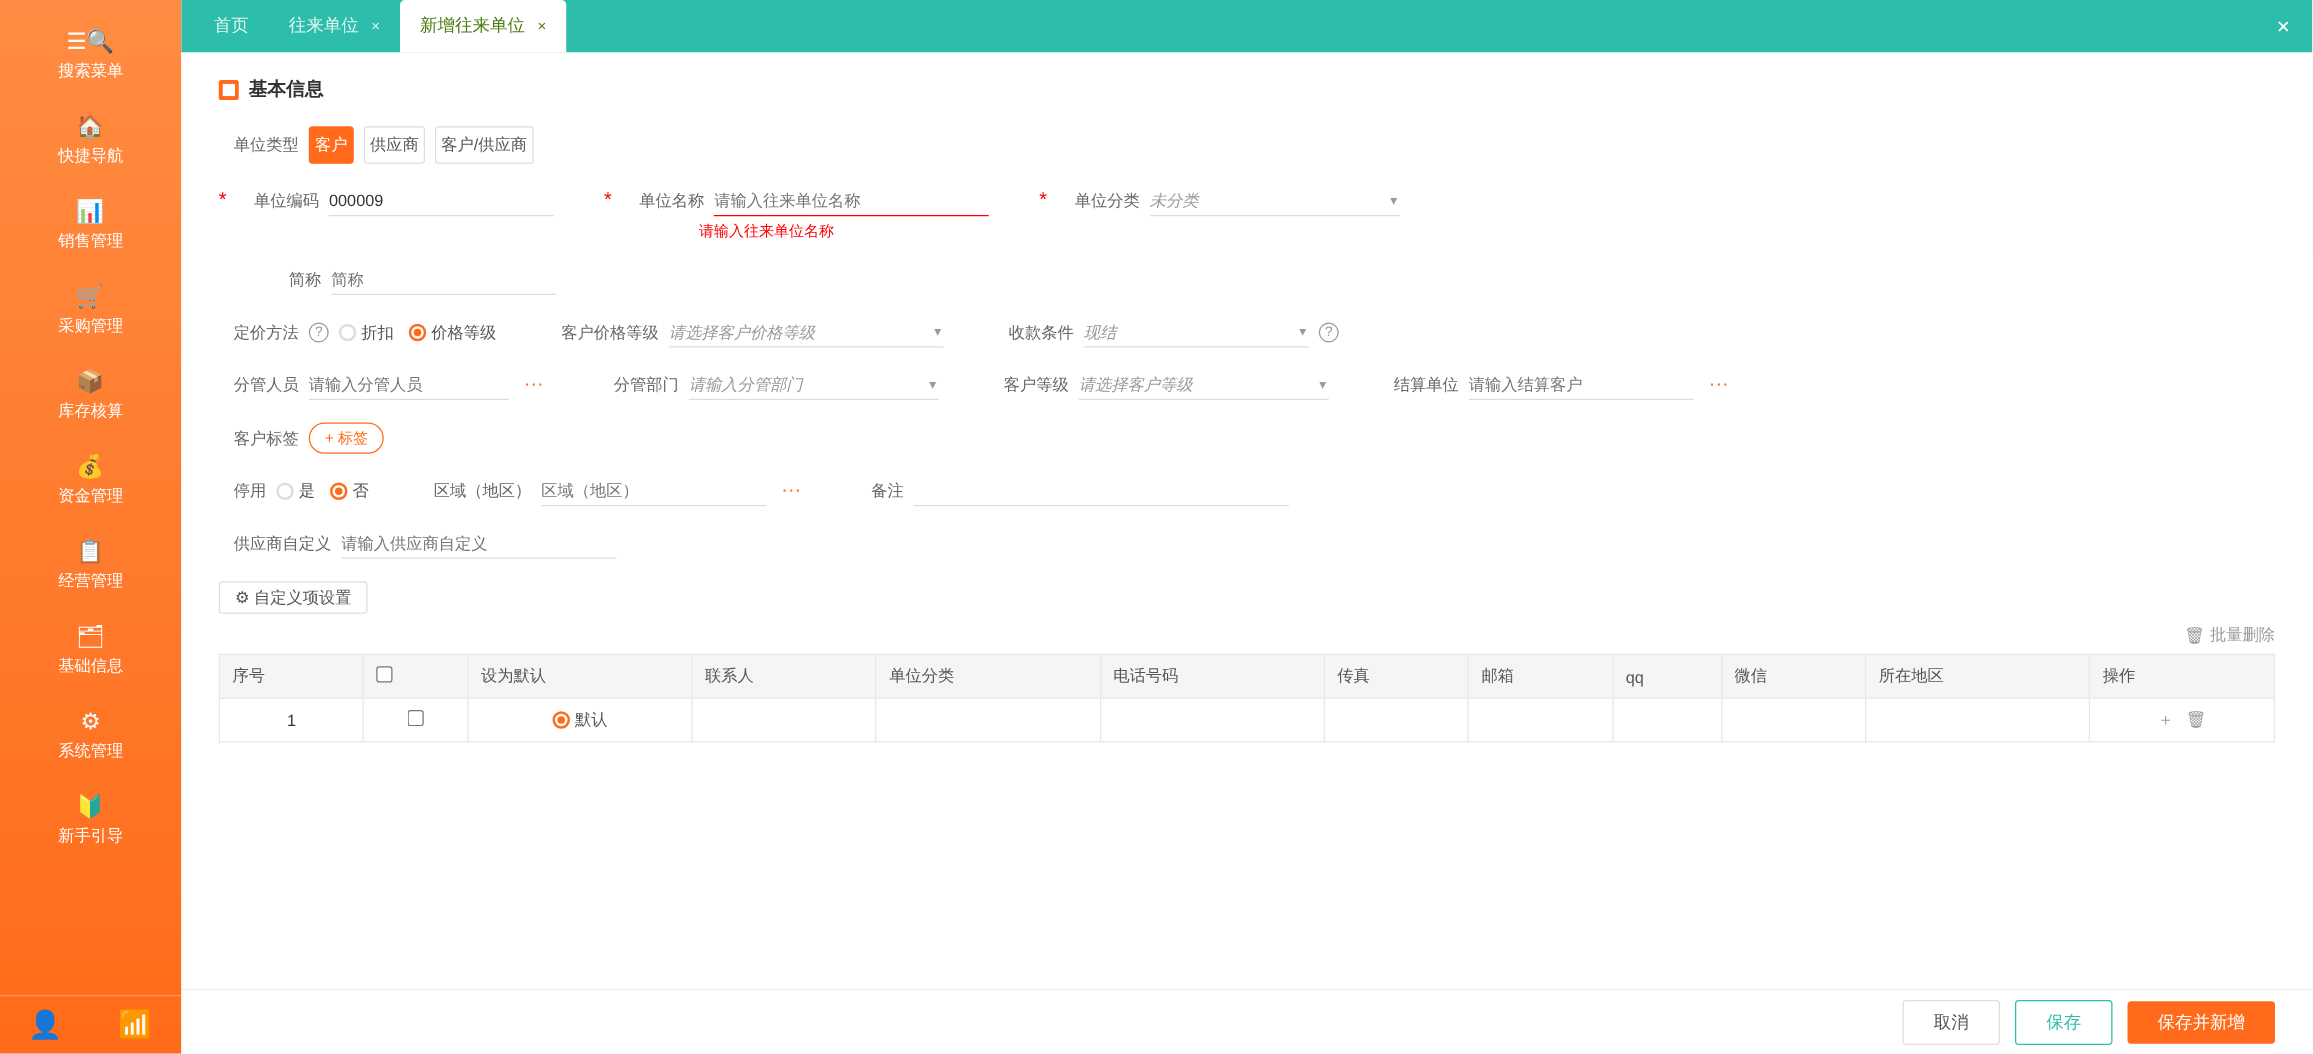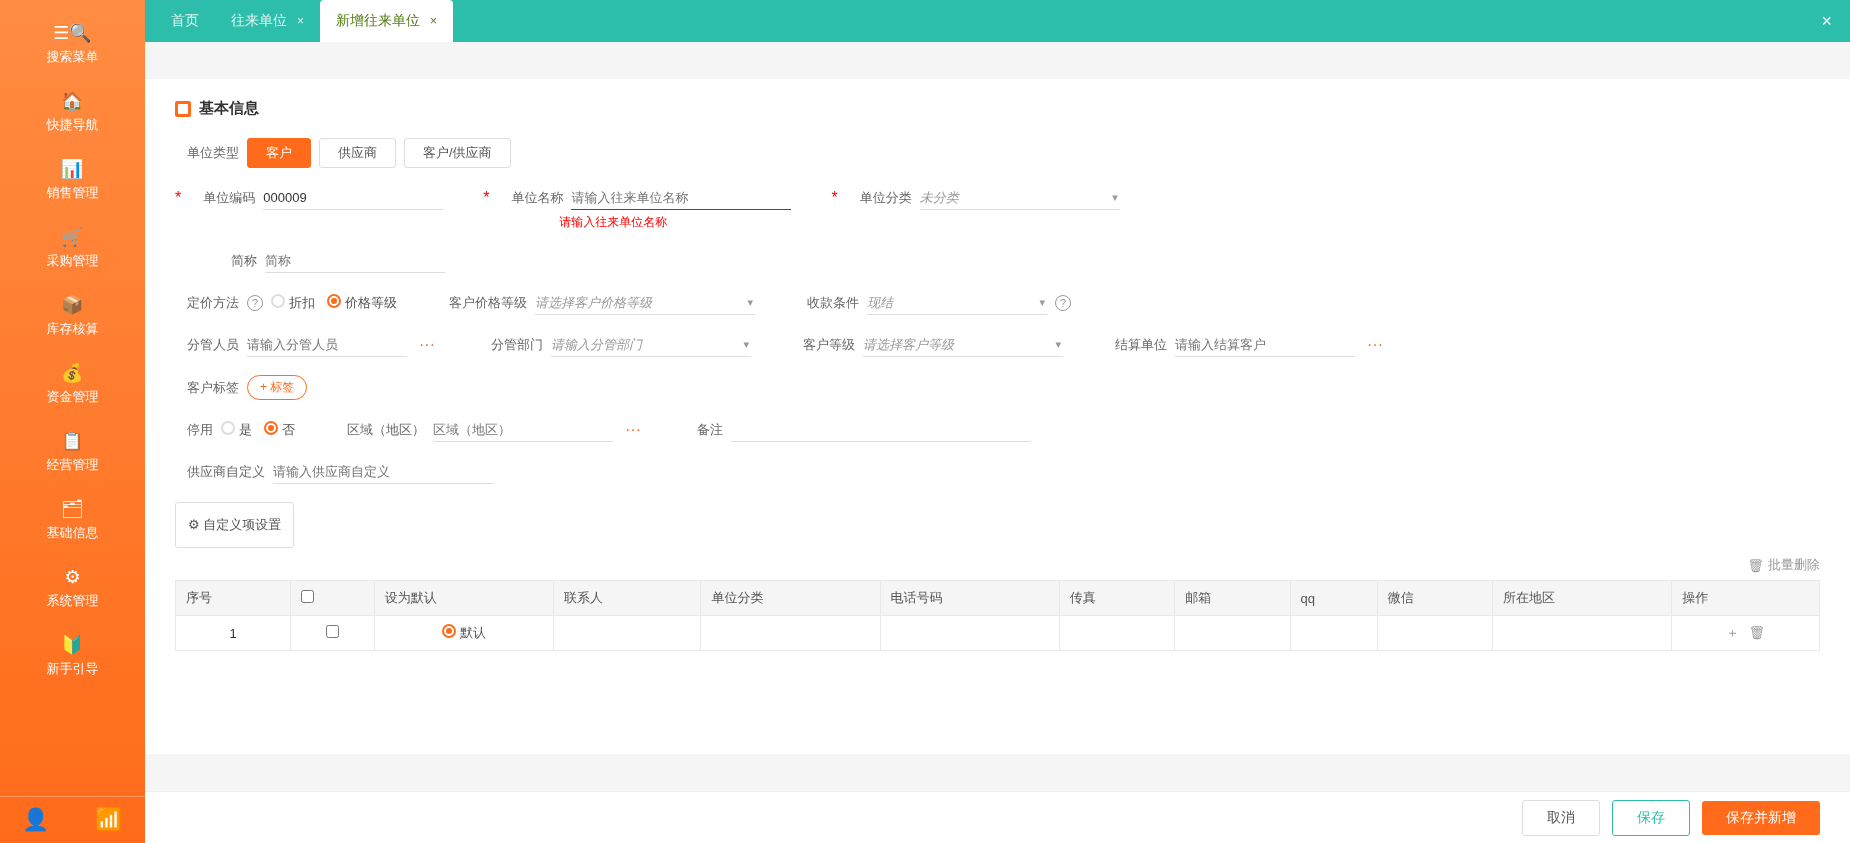--- a/index.html
+++ b/index.html
@@ -40,21 +40,20 @@
       font-size: 22px;
       cursor: pointer;
     }
 
     
     .main {
       flex: 1;
       display: flex;
       flex-direction: column;
       overflow: hidden;
-      gap: 37px;
     }
 
     
     .tab-bar {
       background: #2dbdab;
       display: flex;
       align-items: center;
       padding: 0 10px;
       height: 42px;
       flex-shrink: 0;
@@ -152,37 +151,37 @@
       pointer-events: none;
       font-size: 11px;
     }
 
     
     .unit-type-group {
       display: flex;
       gap: 8px;
     }
     .unit-type-btn {
-      padding: 5px 18px;
+      padding: 5px 4px;
       border: 1px solid #ddd;
       border-radius: 3px;
       font-size: 13px;
       cursor: pointer;
       background: white;
       color: #555;
     }
     .unit-type-btn.active {
       background: #ff6b1a;
       color: white;
       border-color: #ff6b1a;
     }
 
     
     .radio-group { display: flex; align-items: center; gap: 12px; }
-    .radio-item { display: flex; align-items: flex-start; gap: 4px; font-size: 13px; color: #555; cursor: pointer; }
+    .radio-item { display: flex; align-items: center; gap: 4px; font-size: 13px; color: #555; cursor: pointer; }
     .radio-circle {
       width: 14px; height: 14px;
       border: 2px solid #ddd;
       border-radius: 50%;
       display: flex; align-items: center; justify-content: center;
     }
     .radio-circle.checked { border-color: #ff6b1a; }
     .radio-circle.checked::after {
       content: '';
       width: 6px; height: 6px;
@@ -219,21 +218,21 @@
     }
 
     
     .custom-settings-bar {
       margin-top: 10px;
       margin-bottom: 8px;
     }
     .custom-settings-btn {
       border: 1px solid #ddd;
       background: white;
-      padding: 13px 12px;
+      padding: 3px 12px;
       font-size: 13px;
       color: #555;
       border-radius: 3px;
       cursor: pointer;
       display: flex; align-items: center; gap: 5px;
     }
 
     
     .data-table {
       width: 100%;

